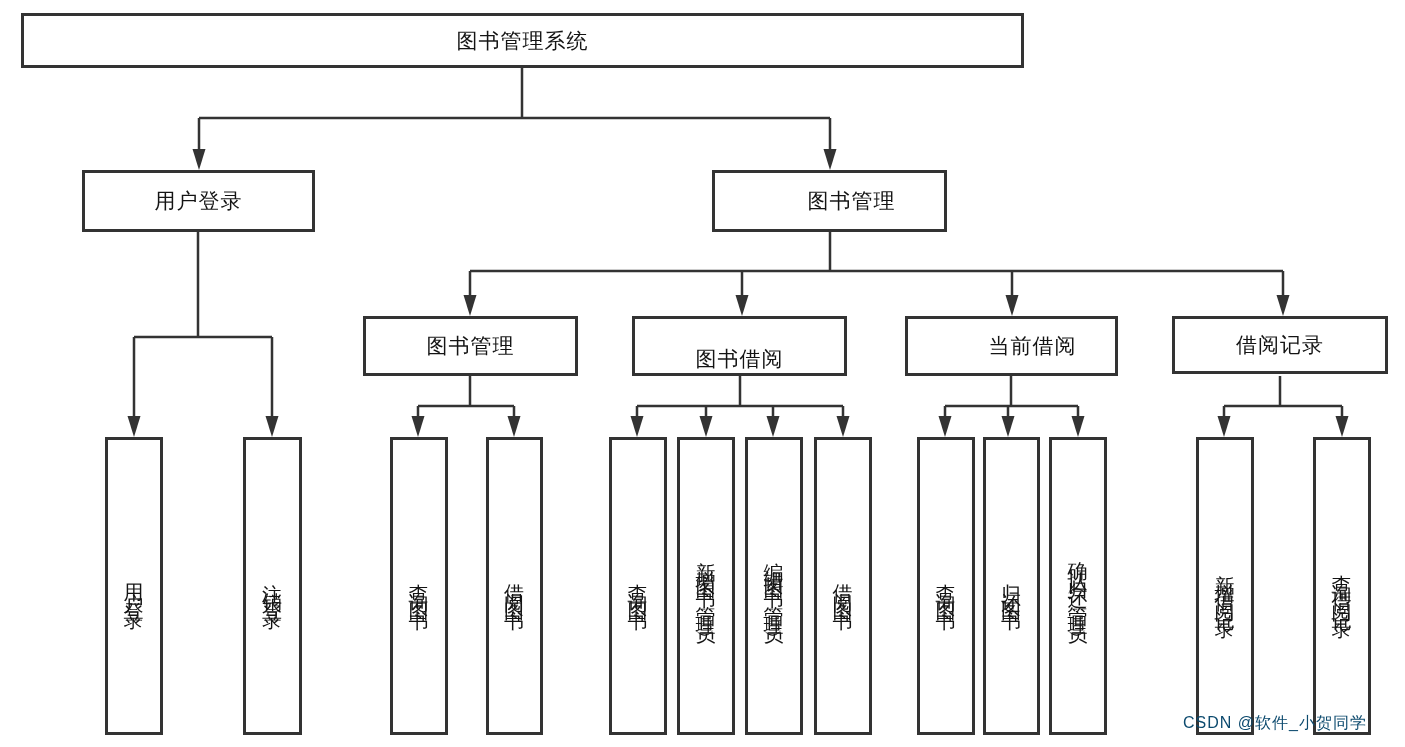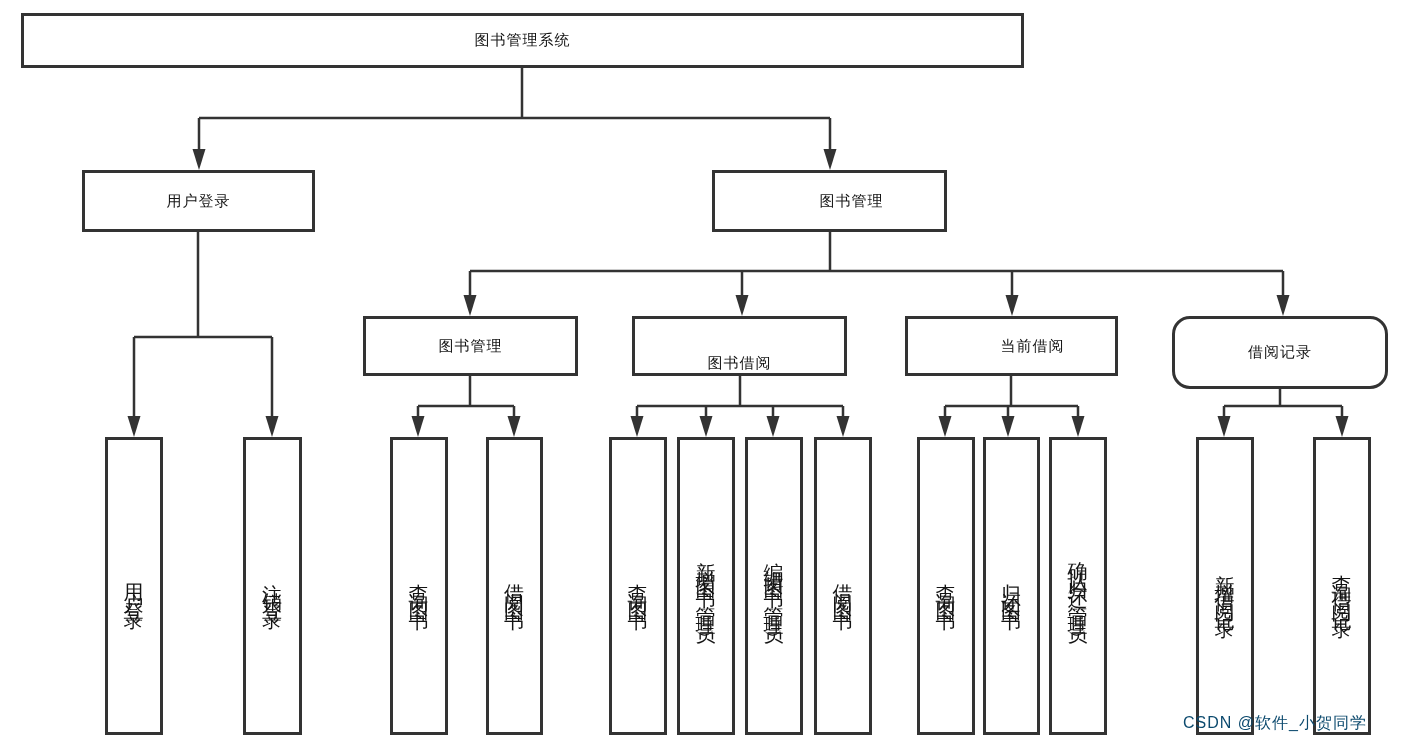--- a/index.html
+++ b/index.html
@@ -20,21 +20,21 @@
   .node {
     position: absolute;
     box-sizing: border-box;
     background: #ffffff;
     border: 3px solid #333333;
     display: flex;
     align-items: center;
     justify-content: center;
   }
   .h-label {
-    font-size: 15px;
+    font-size: 21px;
     letter-spacing: 1px;
     white-space: nowrap;
   }
   .v-label {
     writing-mode: vertical-rl;
     text-orientation: mixed;
     font-size: 20px;
     line-height: 1;
     letter-spacing: 9px;
     white-space: nowrap;
@@ -110,21 +110,21 @@
 
   <div class="node" style="left:363px; top:316px; width:215px; height:60px;">
     <span class="h-label">图书管理</span>
   </div>
   <div class="node" style="left:632px; top:316px; width:215px; height:60px;align-items:flex-end;">
     <span class="h-label">图书借阅</span>
   </div>
   <div class="node" style="left:905px; top:316px; width:213px; height:60px;padding-left:42px;">
     <span class="h-label">当前借阅</span>
   </div>
-  <div class="node" style="left:1172px; top:316px; width:216px; height:73px;border-radius:18px;">
+  <div class="node" style="left:1172px; top:316px; width:216px; height:58px;">
     <span class="h-label">借阅记录</span>
   </div>
 
   <div class="node" style="left:105px; top:437px; width:58px; height:298px;">
     <span class="v-label">用户登录</span>
   </div>
   <div class="node" style="left:243px; top:437px; width:59px; height:298px;">
     <span class="v-label">注销登录</span>
   </div>
 

